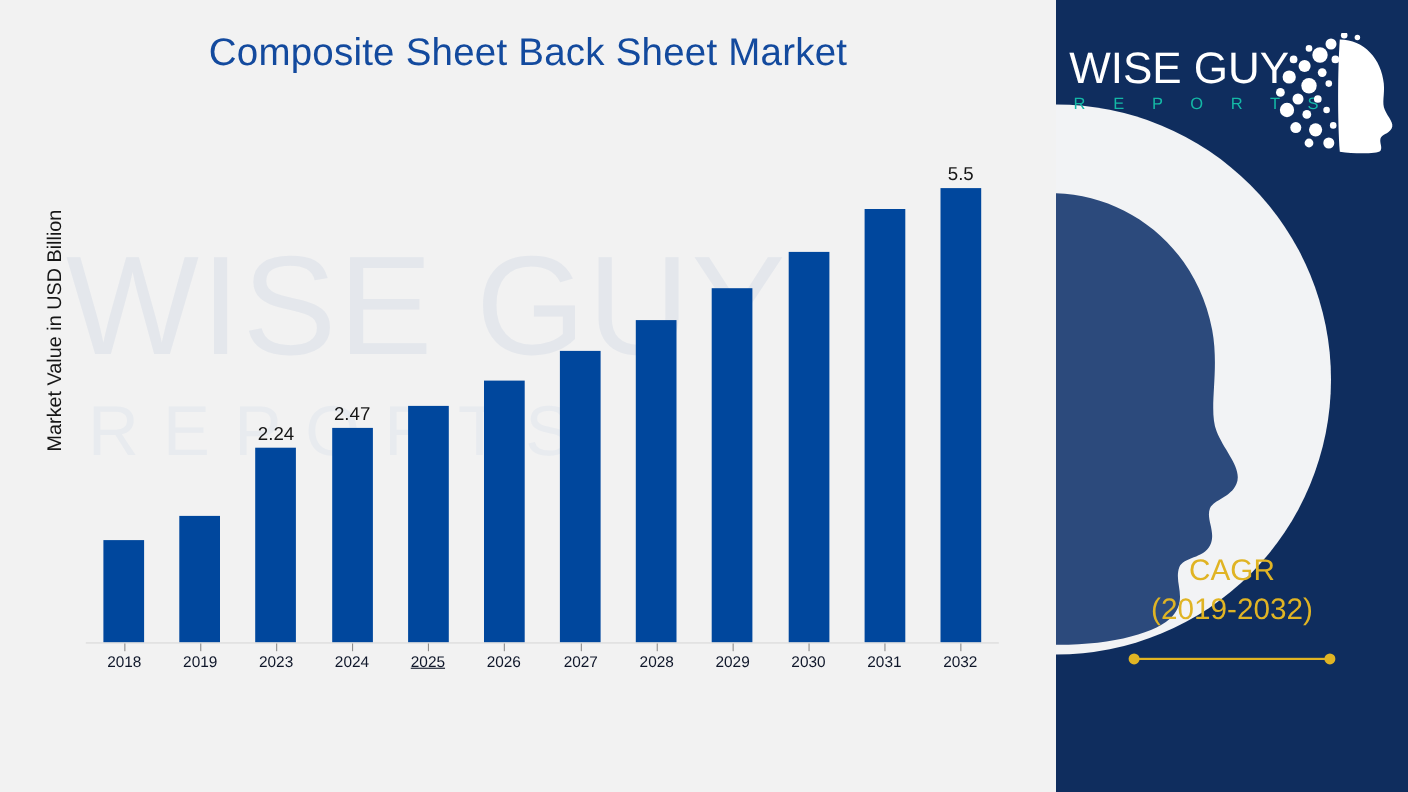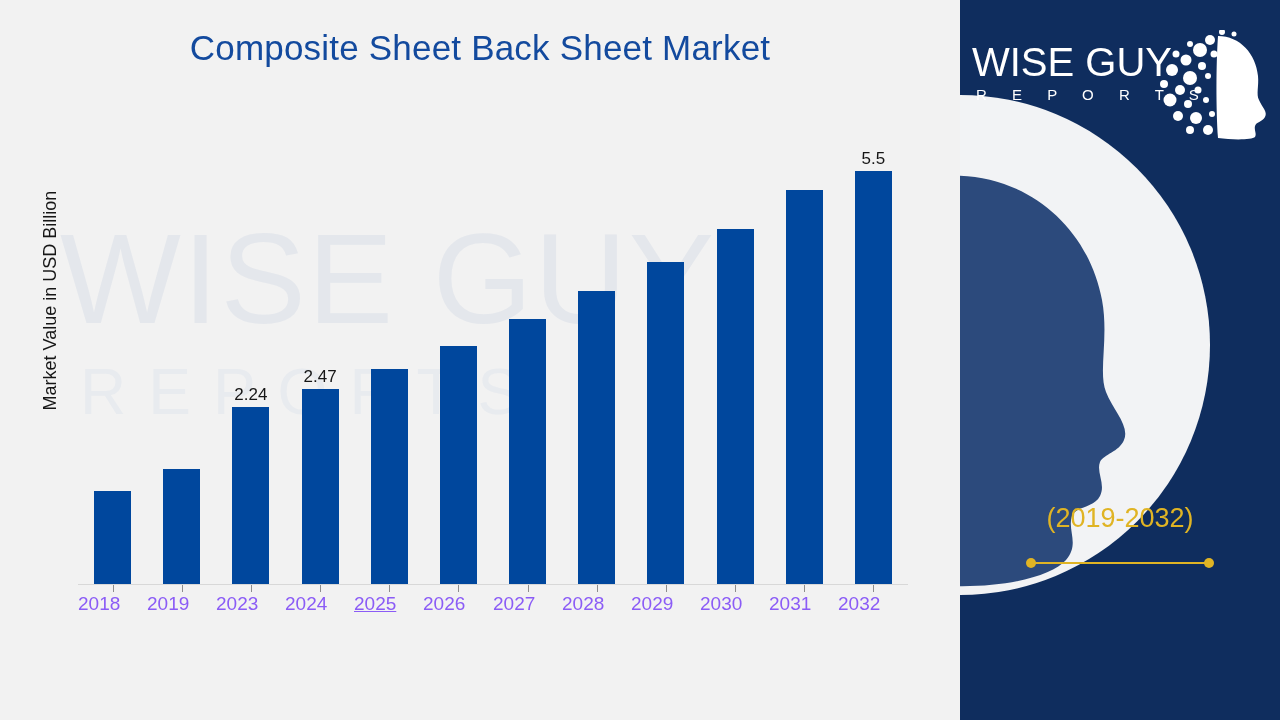--- a/index.html
+++ b/index.html
@@ -44,22 +44,22 @@
     font-size:17px;color:#161616;line-height:1;margin-bottom:4px;
   }
   .bar-value.hidden{visibility:hidden;}
   .bar{
     width:37px;background:#00479d;
   }
 
   
   .x-tick{position:absolute;top:585px;width:1px;height:7px;background:#8d8d8d;}
   .x-label{
-    position:absolute;top:593px;width:70px;text-align:left;
-    font-size:19px;color:#8b5cf6;
+    position:absolute;top:593px;width:70px;text-align:center;
+    font-size:14px;color:#0f172a;
   }
 
   
   #right-panel{
     position:absolute;left:960px;top:0;width:320px;height:720px;
     background:#0f2d5e;overflow:hidden;
   }
   
   #brand-circle{
     position:absolute;left:-250px;top:95px;width:500px;height:500px;border-radius:50%;
@@ -72,21 +72,21 @@
 
   
   #logo{position:absolute;left:8px;top:34px;width:300px;height:110px;}
   #logo-wordmark{
     position:absolute;left:4px;top:6px;
     font-size:40px;color:#ffffff;letter-spacing:0px;font-weight:400;
     white-space:nowrap;
   }
   #logo-sub{
     position:absolute;left:8px;top:52px;
-    font-size:15px;color:#ffffff;letter-spacing:10.5px;white-space:nowrap;
+    font-size:15px;color:#14b8a6;letter-spacing:10.5px;white-space:nowrap;
   }
   #logo-head{position:absolute;left:188px;top:-4px;width:112px;height:112px;}
 
   
   #cagr-block{
     position:absolute;left:0;top:500px;width:320px;text-align:center;color:#e0b424;
   }
   #cagr-title{font-size:27px;line-height:36px;}
   #cagr-period{font-size:27px;line-height:36px;}
   #cagr-divider{
@@ -234,20 +234,21 @@
               <circle cx="34" cy="100" r="4"></circle>
             <circle cx="52" cy="100" r="5"></circle>
               <circle cx="66" cy="2" r="3"></circle>
             <circle cx="78" cy="4" r="2.5"></circle>
           </g>
         </svg>
       </div>
     </div>
 
     <div id="cagr-block">
+      <div id="cagr-title">CAGR</div>
       <div id="cagr-period">(2019-2032)</div>
       <div id="cagr-divider">
         <span class="dot left"></span>
         <span class="line"></span>
         <span class="dot right"></span>
       </div>
     </div>
 
   </div>
 

